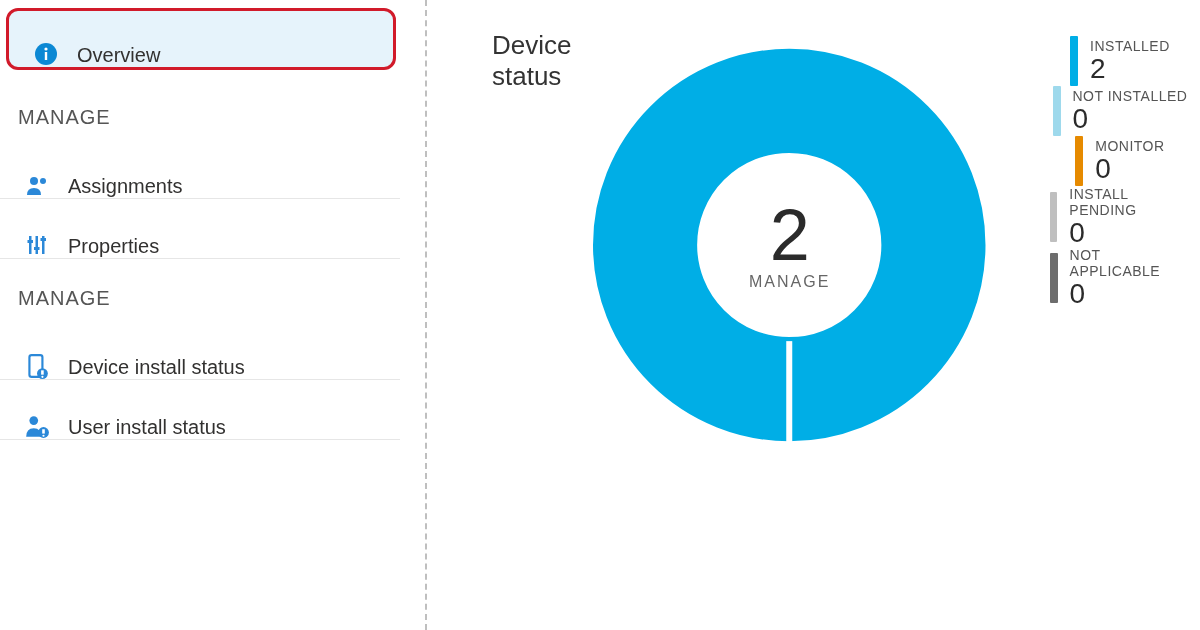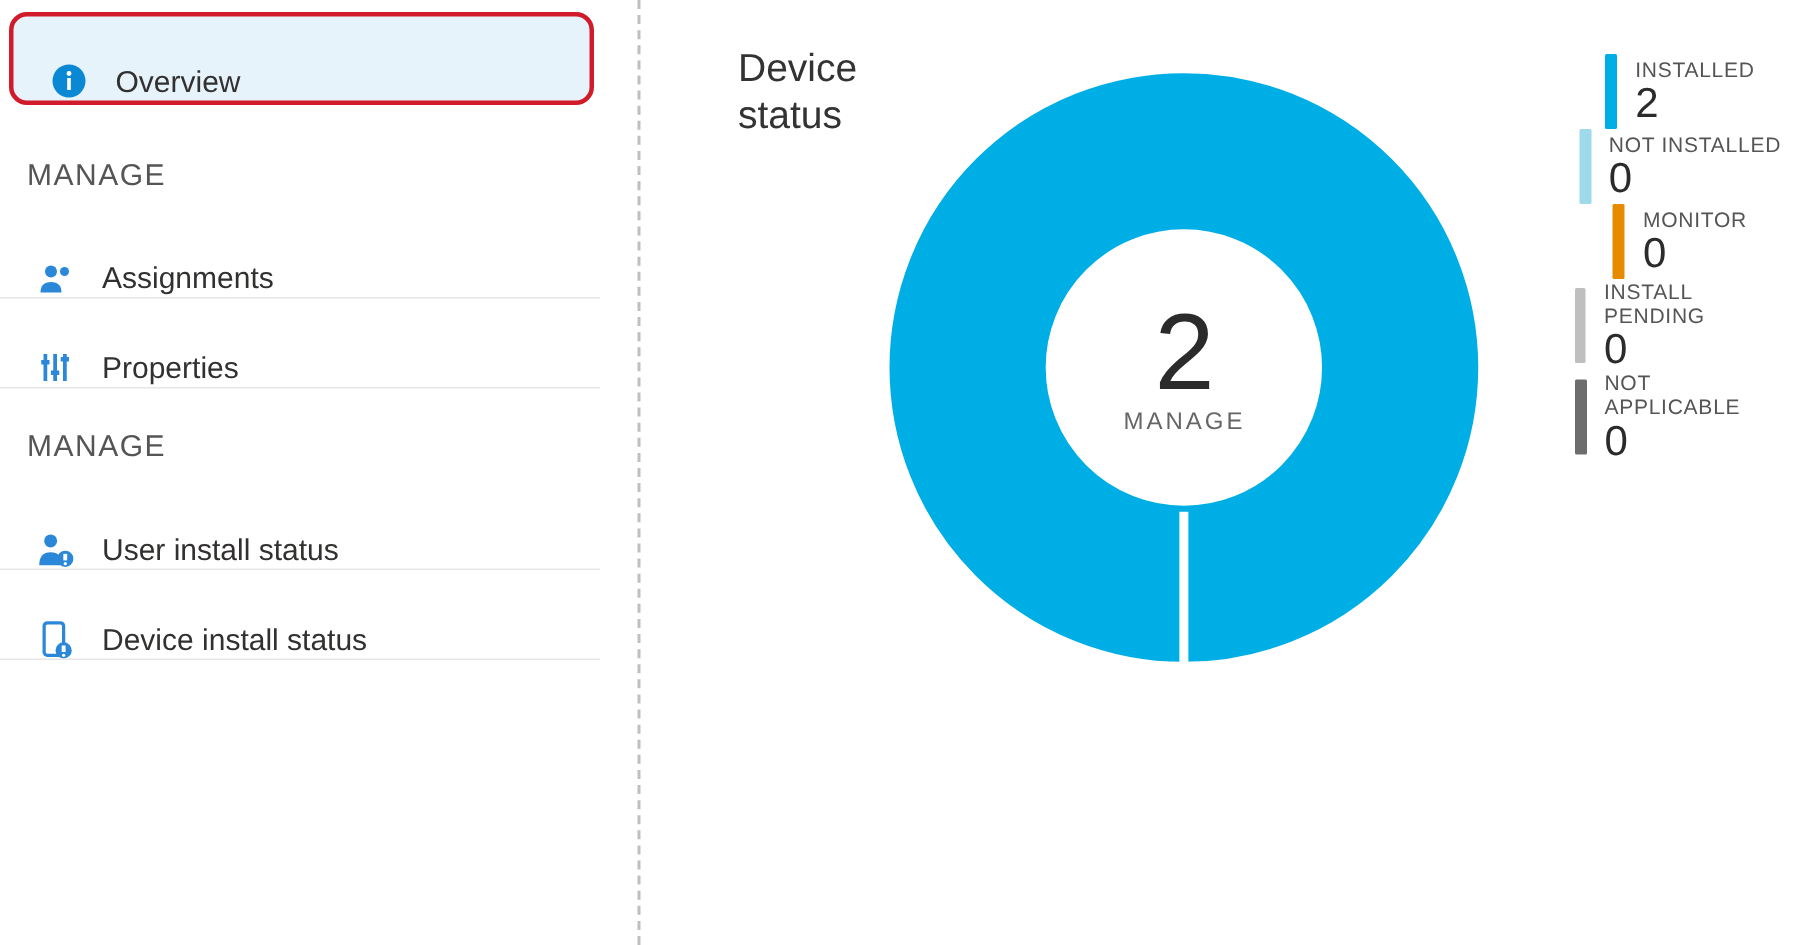--- a/index.html
+++ b/index.html
@@ -184,42 +184,42 @@
         </svg>
       </span>
       <span>Properties</span>
     </div>
 
     <div class="section-label">MANAGE</div>
 
     <div class="nav-item">
       <span class="icon">
         <svg viewBox="0 0 24 24" width="26" height="26">
+          <rect x="5" y="2" width="12" height="20" rx="2" fill="none" stroke="#2b88d8" stroke-width="2"></rect>
+          <circle cx="17" cy="19" r="5" fill="#2b88d8"></circle>
+          <rect x="15.8" y="16" width="2.4" height="4" fill="#fff"></rect>
+          <circle cx="17" cy="22" r="1" fill="#fff"></circle>
+        </svg>
+      </span>
+      <span>Device install status</span>
+    </div>
+
+    <div class="nav-item">
+      <span class="icon">
+        <svg viewBox="0 0 24 24" width="26" height="26">
           <circle cx="9" cy="7" r="4" fill="#2b88d8"></circle>
           <path d="M2 22 Q2 14 9 14 Q16 14 16 22 Z" fill="#2b88d8"></path>
           <circle cx="18" cy="18" r="5" fill="#2b88d8"></circle>
           <rect x="16.8" y="15" width="2.4" height="4" fill="#fff"></rect>
           <circle cx="18" cy="21" r="1" fill="#fff"></circle>
         </svg>
       </span>
       <span>User install status</span>
     </div>
 
-    <div class="nav-item">
-      <span class="icon">
-        <svg viewBox="0 0 24 24" width="26" height="26">
-          <rect x="5" y="2" width="12" height="20" rx="2" fill="none" stroke="#2b88d8" stroke-width="2"></rect>
-          <circle cx="17" cy="19" r="5" fill="#2b88d8"></circle>
-          <rect x="15.8" y="16" width="2.4" height="4" fill="#fff"></rect>
-          <circle cx="17" cy="22" r="1" fill="#fff"></circle>
-        </svg>
-      </span>
-      <span>Device install status</span>
-    </div>
-
   </div>
 
   <div class="divider"></div>
 
   <div class="main">
     <div class="panel-title">Device status</div>
 
     <div class="chart-row">
       <div class="donut-wrap">
         <svg viewBox="0 0 200 200">

